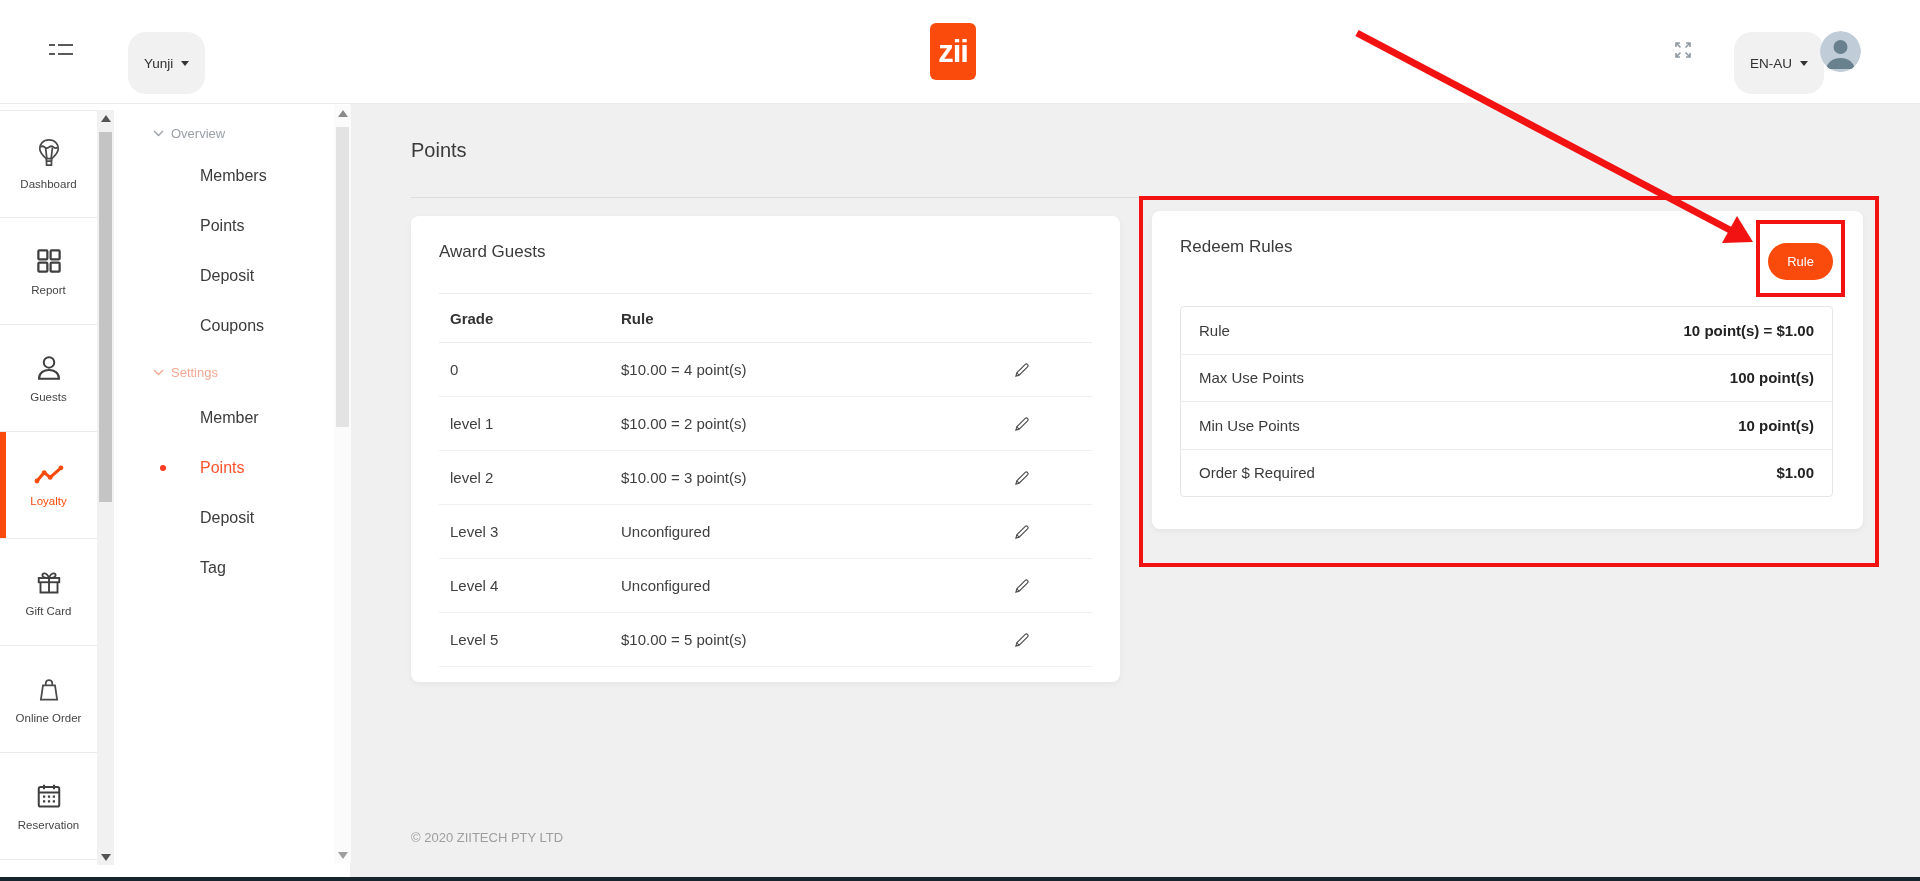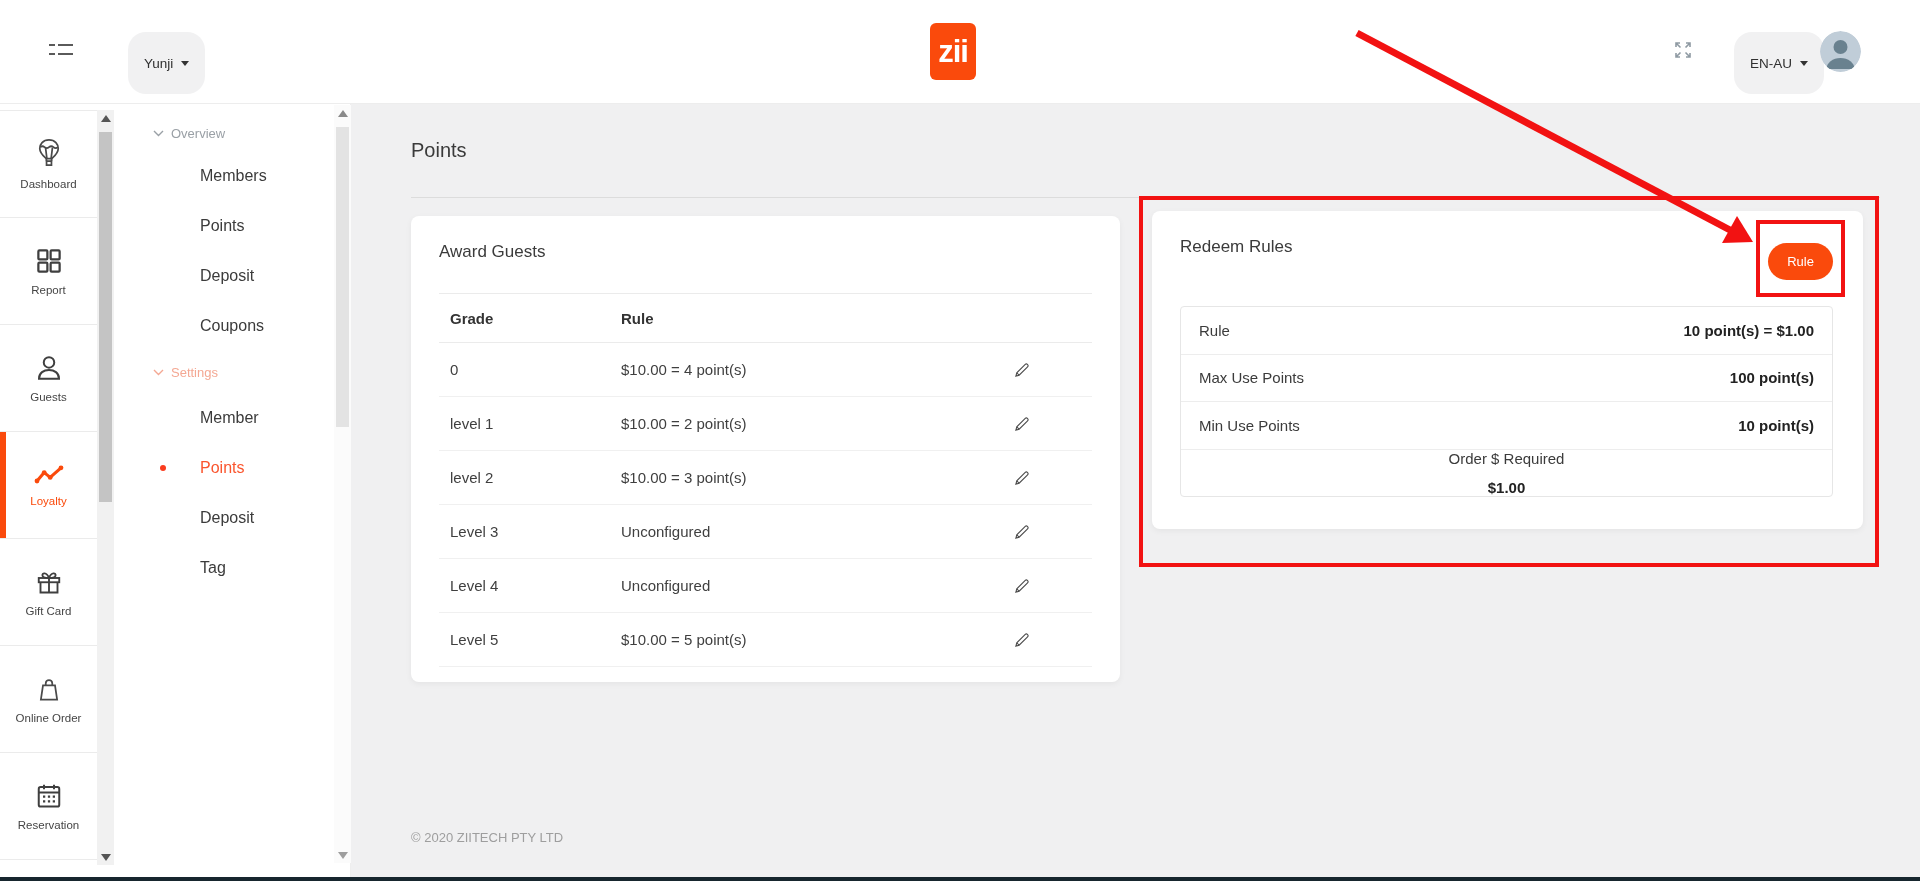--- a/index.html
+++ b/index.html
@@ -63,21 +63,21 @@
   .t-row{display:flex;align-items:center;height:53px;border-bottom:1px solid #f0f0f0;font-size:15px;color:#3f3f3f;}
   .t-row.t-head{height:48px;font-weight:bold;color:#333;border-bottom:1px solid #ebebeb;}
   .c-grade{width:182px;padding-left:11px;box-sizing:border-box;}
   .c-rule{flex:1;}
   .c-action{width:140px;display:flex;justify-content:center;}
   .pencil-btn{background:none;border:none;padding:4px;cursor:pointer;line-height:0;}
 
   .edit-btn{position:absolute;right:30px;top:32px;width:65px;height:37px;border:none;border-radius:19px;background:var(--accent,#fa4a0c);color:#fff;font-size:13px;font-family:"Liberation Sans",sans-serif;cursor:pointer;}
   .redeem-box{position:absolute;left:28px;right:30px;top:95px;height:191px;border:1px solid #e6e6e6;border-radius:4px;display:flex;flex-direction:column;box-sizing:border-box;}
   .r-row{flex:1;display:flex;align-items:center;justify-content:space-between;padding:0 18px;border-bottom:1px solid #ededed;font-size:15px;}
-  .r-row:last-child{border-bottom:none;flex-direction:column;}
+  .r-row:last-child{border-bottom:none;}
   .r-label{color:#3b3b3b;}
   .r-value{font-weight:bold;color:#222;}
 
   .footer-text{position:absolute;left:60px;top:727px;font-size:13px;color:#9e9e9e;}
 
   
   .annotation{position:absolute;left:0;top:0;width:1920px;height:881px;z-index:40;pointer-events:none;}
 
   .bottom-edge{position:absolute;left:0;bottom:0;width:1920px;height:4px;background:#17262e;z-index:45;}
 </style>

